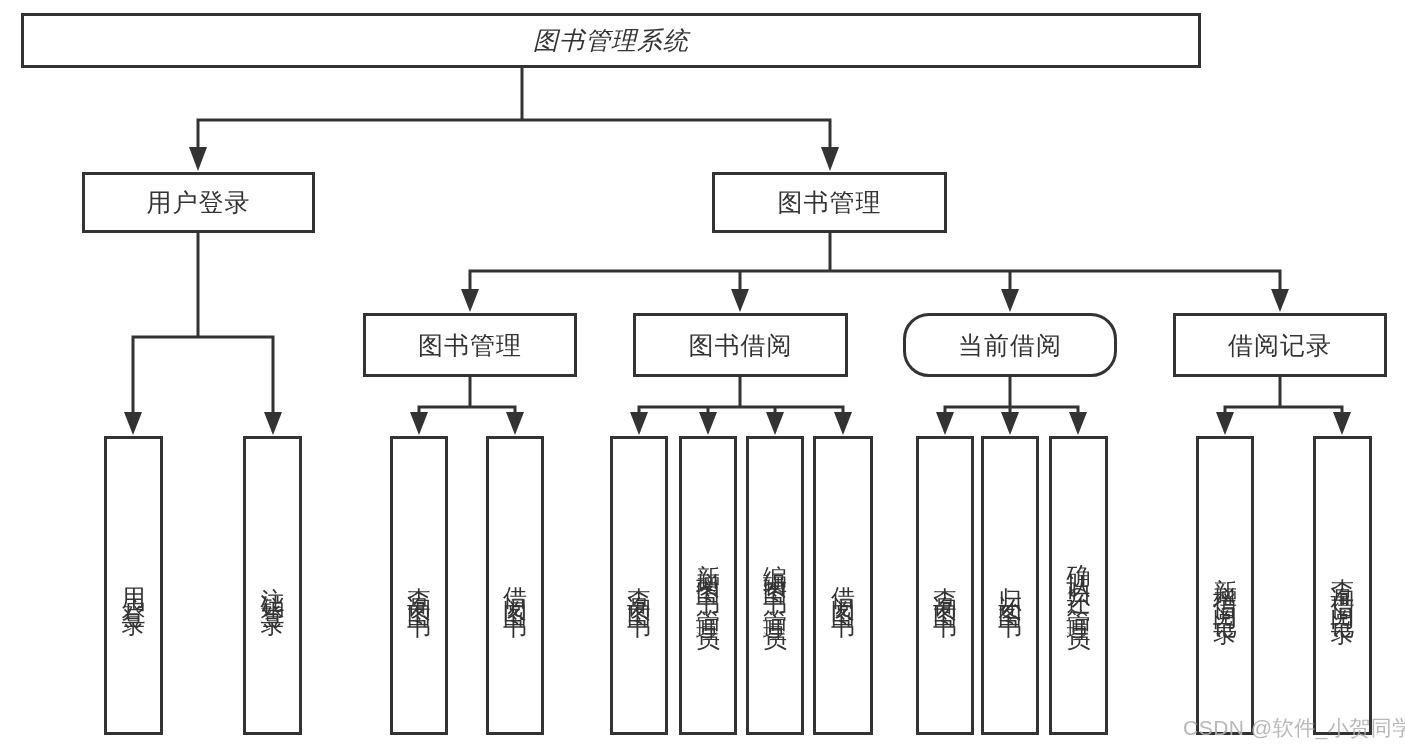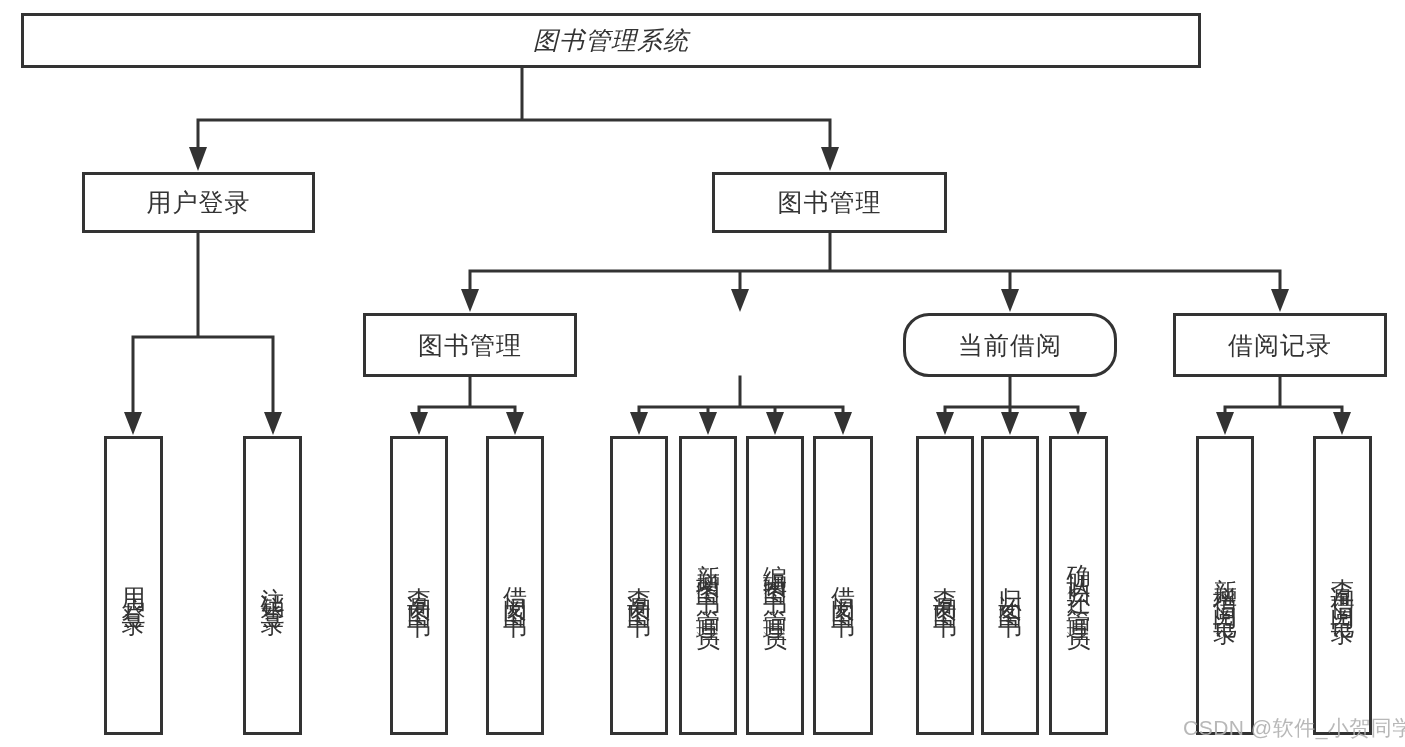--- a/index.html
+++ b/index.html
@@ -82,20 +82,21 @@
              M1069 412 L1087 412 L1078 435 Z M1216 412 L1234 412 L1225 435 Z
              M1333 412 L1351 412 L1342 435 Z" fill="#333333" stroke="none"></path>
   </svg>
 
   <div class="node h" style="left:21px;top:13px;width:1180px;height:55px;font-style:italic;">图书管理系统</div>
 
   <div class="node h" style="left:82px;top:172px;width:233px;height:61px;">用户登录</div>
   <div class="node h" style="left:712px;top:172px;width:235px;height:61px;">图书管理</div>
 
   <div class="node h mid" style="left:363px;width:214px;">图书管理</div>
+  <div class="node h mid" style="left:633px;width:215px;">图书借阅</div>
   <div class="node h mid" style="left:903px;width:214px;border-radius:26px;">当前借阅</div>
   <div class="node h mid" style="left:1173px;width:214px;">借阅记录</div>
 
   <div class="node v leaf" style="left:104px;width:59px;">用户登录</div>
   <div class="node v leaf" style="left:243px;width:59px;">注销登录</div>
 
   <div class="node v leaf" style="left:390px;width:58px;">查询图书</div>
   <div class="node v leaf" style="left:486px;width:58px;">借阅图书</div>
 
   <div class="node v leaf" style="left:610px;width:58px;">查询图书</div>

